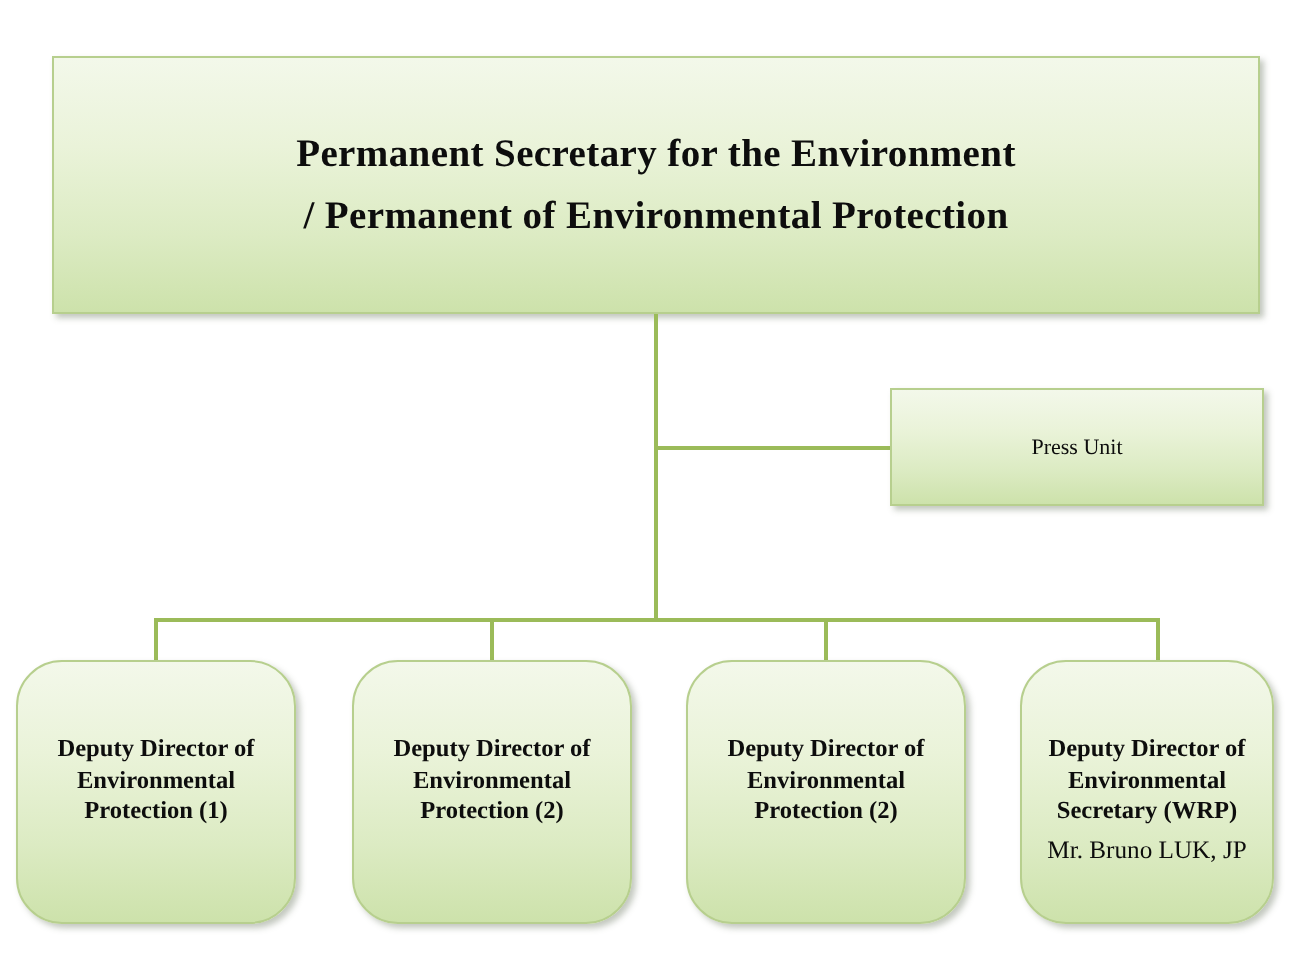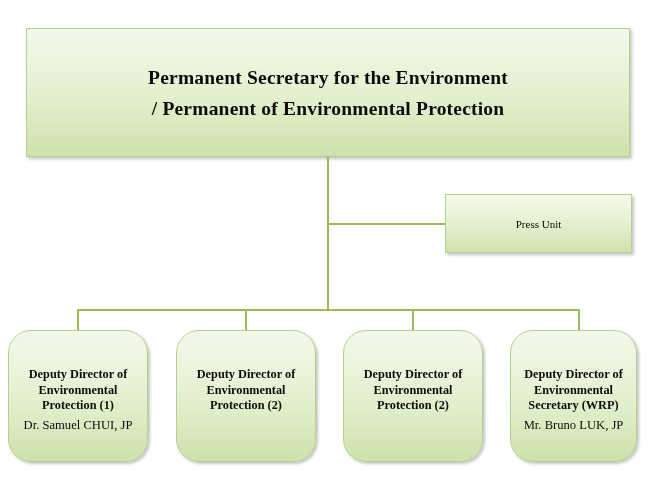--- a/index.html
+++ b/index.html
@@ -130,21 +130,20 @@
   <div class="box" id="press-box">
     <div class="label">Press Unit</div>
   </div>
 
   <div class="box deputy-box" id="deputy-0">
     <div class="title">
       <span>Deputy Director of</span><br>
       <span>Environmental</span><br>
       <span>Protection (1)</span>
     </div>
-    <div class="person">Dr. Samuel CHUI, JP</div>
   </div>
 
   <div class="box deputy-box" id="deputy-1">
     <div class="title">
       <span>Deputy Director of</span><br>
       <span>Environmental</span><br>
       <span>Protection (2)</span>
     </div>
   </div>
 

